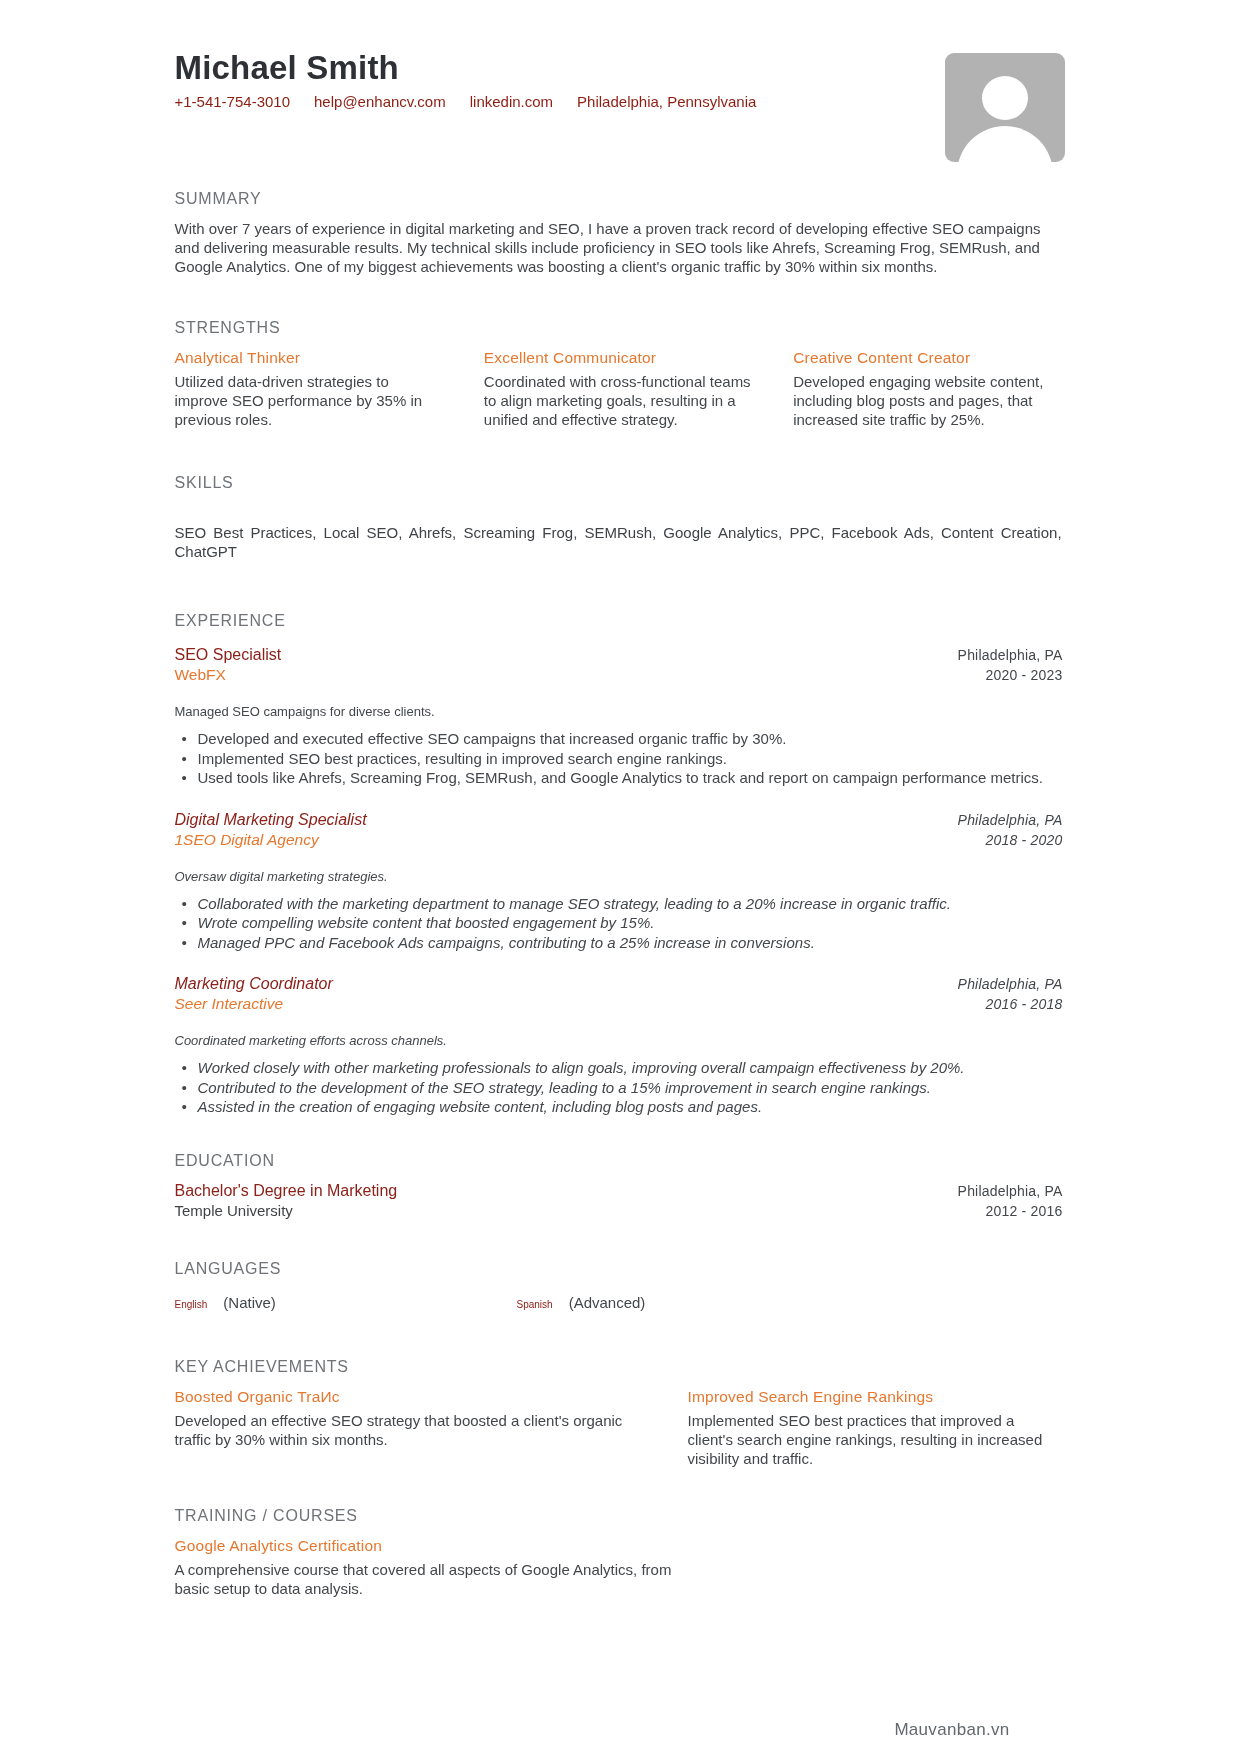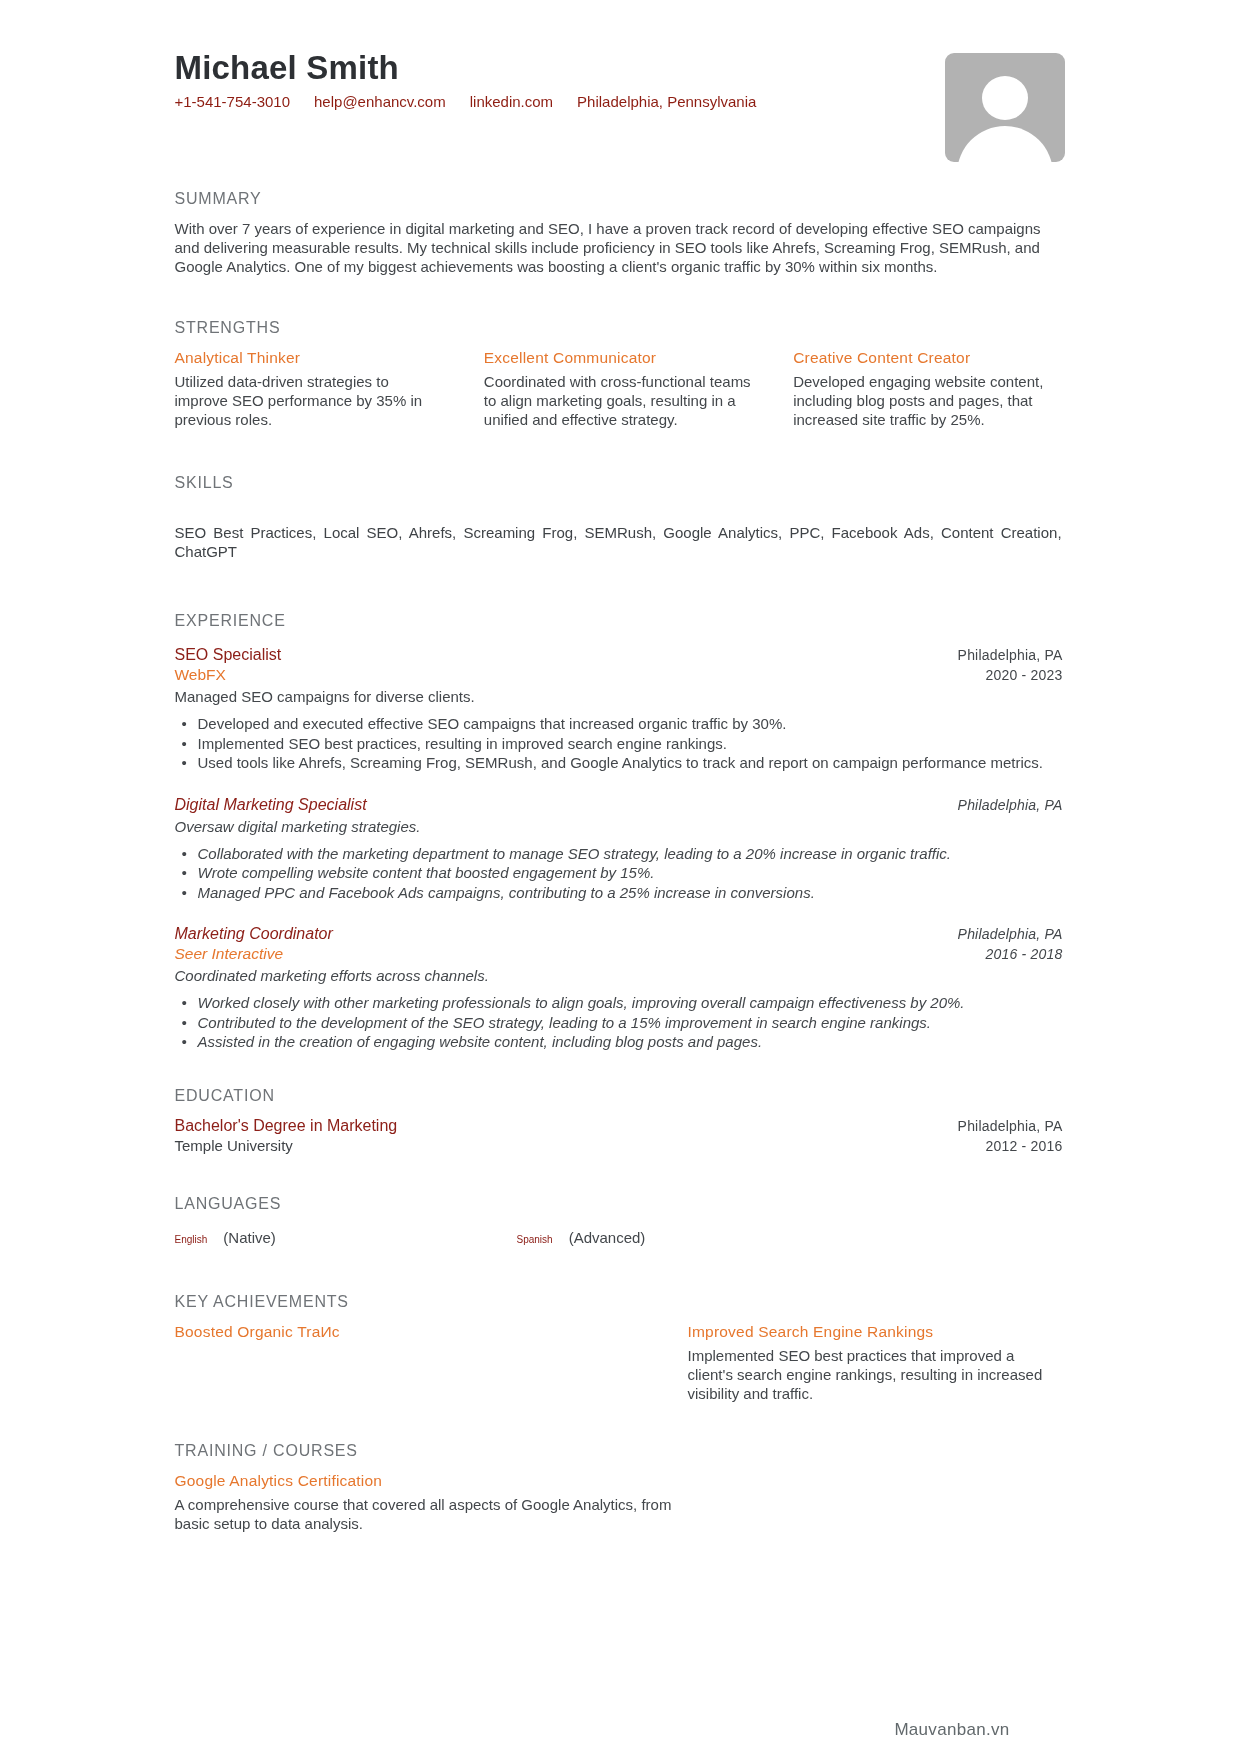--- a/index.html
+++ b/index.html
@@ -57,21 +57,21 @@
   .strength:nth-child(1) .item-text{max-width:330px;}
 
   .skills-line{margin-top:28px;font-size:15px;line-height:19px;word-spacing:3px;color:#3f4347;}
 
   .job{margin-top:12px;}
   .job + .job{margin-top:22px;font-style:italic;}
   .row{display:flex;justify-content:space-between;align-items:baseline;}
   .job-title{margin:0;font-size:16px;line-height:20px;font-weight:400;color:#8d2019;}
   .company{font-size:15.5px;line-height:20px;color:#e6772e;}
   .meta{font-size:14px;line-height:20px;color:#43474b;letter-spacing:.2px;}
-  .desc{margin:2px 0 0;font-size:15px;line-height:19px;}
+  .desc{margin:17px 0 0;font-size:13px;line-height:19px;}
   .bullets{margin:8px 0 0;padding:0;list-style:none;}
   .bullets li{position:relative;padding-left:23px;font-size:15px;line-height:19.5px;}
   .bullets li::before{content:"•";position:absolute;left:7px;top:0;}
 
   .edu-degree{margin:8px 0 0;font-size:16px;line-height:20px;font-weight:400;color:#8d2019;}
   .edu-school{font-size:15px;line-height:20px;color:#3f4347;}
 
   .langs{margin-top:12px;display:flex;}
   .lang{display:flex;align-items:baseline;width:342px;}
   .lang-name{font-size:10px;line-height:20px;color:#8d2019;}
@@ -152,20 +152,24 @@
         <li>Implemented SEO best practices, resulting in improved search engine rankings.</li>
         <li>Used tools like Ahrefs, Screaming Frog, SEMRush, and Google Analytics to track and report on campaign performance metrics.</li>
       </ul>
     </article>
 
     <article class="job">
       <div class="row">
         <h3 class="job-title">Digital Marketing Specialist</h3>
         <span class="meta">Philadelphia, PA</span>
       </div>
+      <div class="row">
+        <span class="company">1SEO Digital Agency</span>
+        <span class="meta">2018 - 2020</span>
+      </div>
       <p class="desc">Oversaw digital marketing strategies.</p>
       <ul class="bullets">
         <li>Collaborated with the marketing department to manage SEO strategy, leading to a 20% increase in organic traffic.</li>
         <li>Wrote compelling website content that boosted engagement by 15%.</li>
         <li>Managed PPC and Facebook Ads campaigns, contributing to a 25% increase in conversions.</li>
       </ul>
     </article>
 
     <article class="job">
       <div class="row">
@@ -209,20 +213,21 @@
         <span class="lang-level">(Advanced)</span>
       </div>
     </div>
   </section>
 
   <section class="sec-achievements">
     <h2 class="sec-h">KEY ACHIEVEMENTS</h2>
     <div class="ach-grid">
       <div class="ach">
         <div class="item-title">Boosted Organic TraИc</div>
+        <div class="item-text">Developed an effective SEO strategy that boosted a client's organic traffic by 30% within six months.</div>
       </div>
       <div class="ach">
         <div class="item-title">Improved Search Engine Rankings</div>
         <div class="item-text">Implemented SEO best practices that improved a client's search engine rankings, resulting in increased visibility and traffic.</div>
       </div>
     </div>
   </section>
 
   <section class="sec-training">
     <h2 class="sec-h">TRAINING / COURSES</h2>

